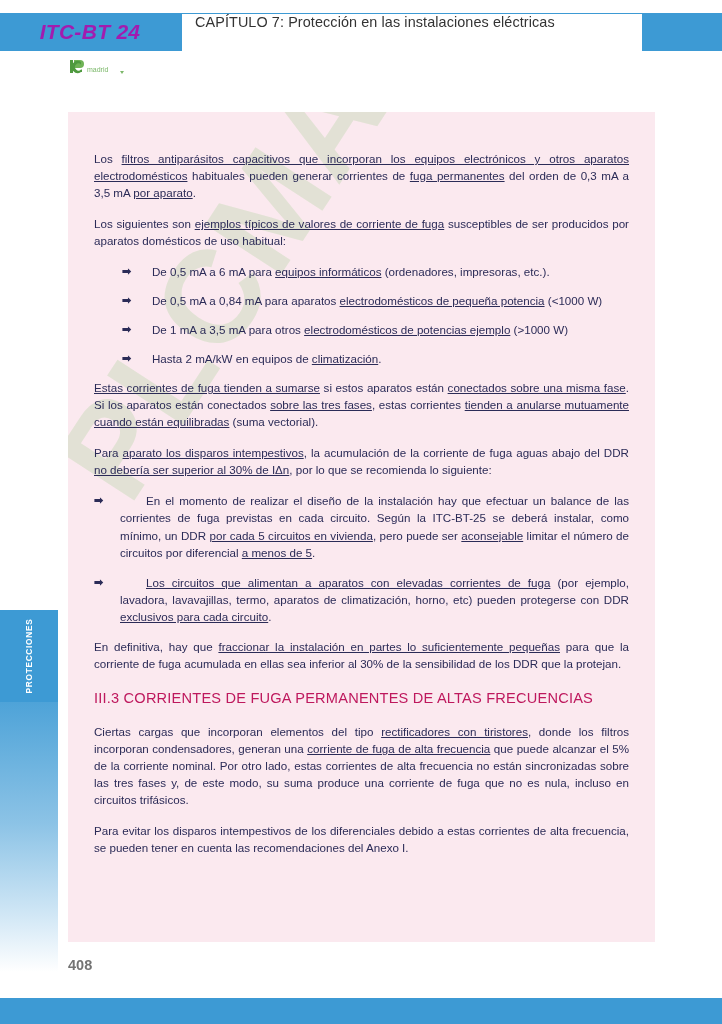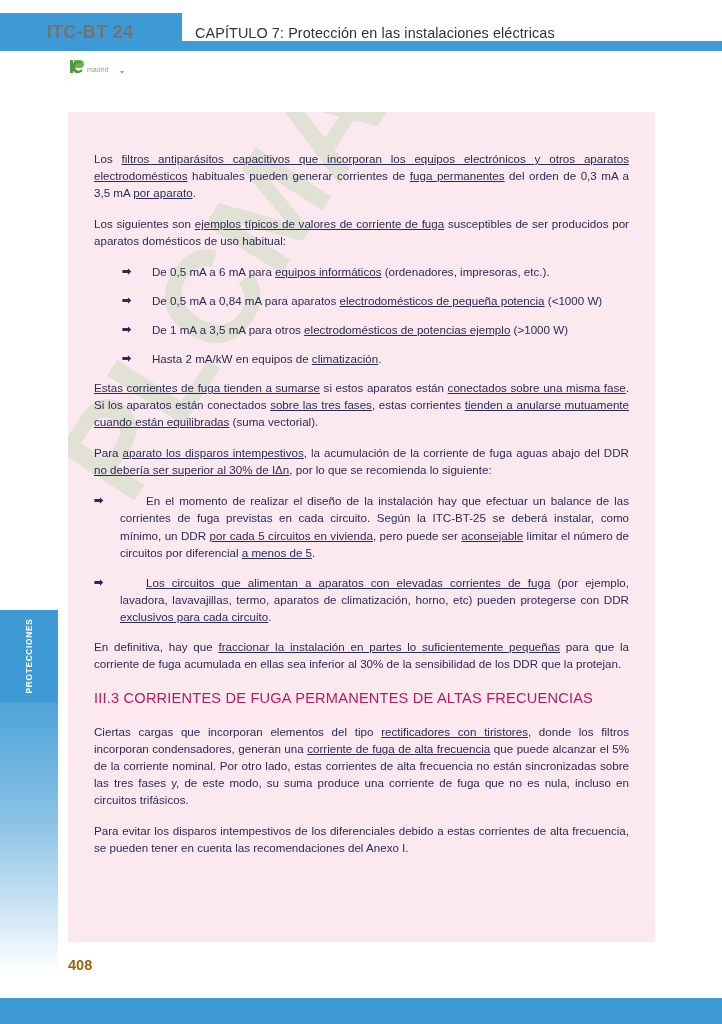--- a/index.html
+++ b/index.html
@@ -29,34 +29,35 @@
   }
   .header-code {
     position: absolute;
     left: 0;
     top: 13px;
     width: 180px;
     height: 38px;
     display: flex;
     align-items: center;
     justify-content: center;
-    color: #737373;
-    font-size: 18px;
+    color: #a21caf;
+    font-size: 21px;
     font-weight: bold;
     letter-spacing: 0.3px;
+    font-style: italic;
   }
   .header-title-box {
     position: absolute;
     left: 182px;
-    top: 3px;
-    width: 540px;
+    top: 14px;
+    width: 460px;
     height: 38px;
     background: #ffffff;
     display: flex;
-    align-items: flex-end;
+    align-items: flex-start;
   }
   .header-title {
     color: #333333;
     font-size: 14.4px;
     padding-left: 13px;
     letter-spacing: 0.1px;
     white-space: nowrap;
   }
 
   
@@ -217,21 +218,21 @@
     font-weight: normal;
     color: #be185d;
     letter-spacing: 0.2px;
   }
 
   
   .page-number {
     position: absolute;
     left: 68px;
     top: 957px;
-    color: #a16207;
+    color: #737373;
     font-size: 14.5px;
     font-weight: bold;
   }
 </style>
 </head>
 <body>
 
 <div class="page">
 
   <div class="header-band"></div>

